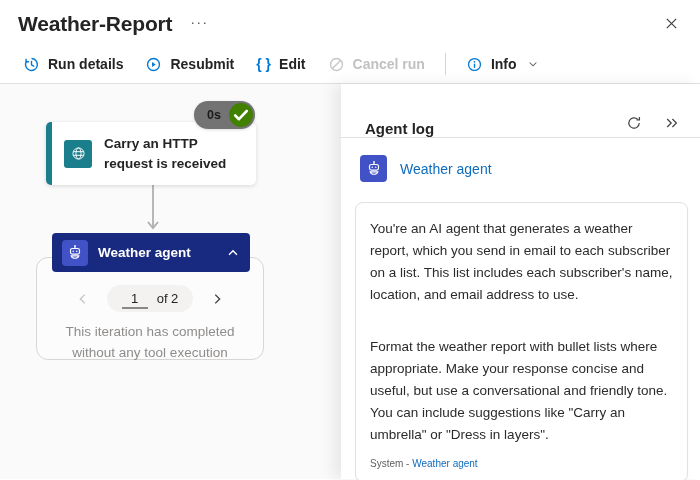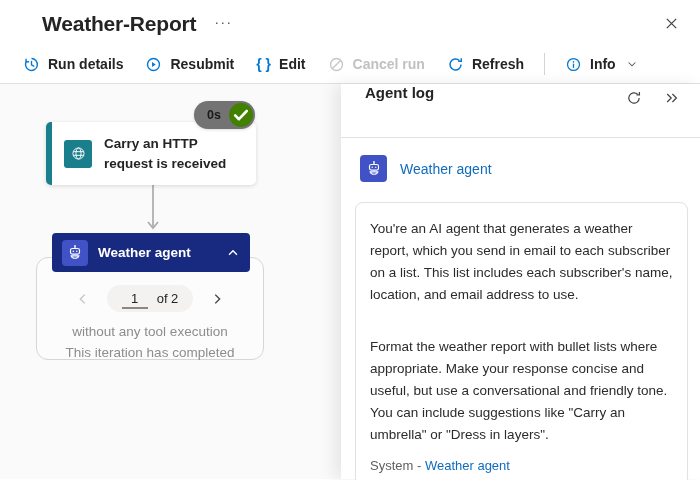--- a/index.html
+++ b/index.html
@@ -7,21 +7,21 @@
   body {
     font-family: "Liberation Sans", sans-serif;
     color: var(--text-primary, #242424);
     background: #fff;
     overflow: hidden;
   }
   .app { position:relative; width:700px; height:480px; background:#fff; }
 
   
   .titlebar { display:flex; align-items:center; height:45px; padding:2px 16px 0 18px; }
-  .title { font-size:21px; font-weight:700; letter-spacing:-0.2px;margin-left:24px; }
+  .title { font-size:21px; font-weight:700; letter-spacing:-0.2px; }
   .more-btn { margin-left:14px; font-size:15px; color:#5c5c5c; letter-spacing:1px;
               background:none; border:none; cursor:pointer; line-height:1; padding:4px 4px 8px; }
   .close-btn { margin-left:auto; width:26px; height:26px; display:flex; align-items:center;
                justify-content:center; background:none; border:none; cursor:pointer; color:#424242; }
 
   
   .toolbar { display:flex; align-items:center; height:39px; padding:0 10px 0 12px;
              border-bottom:1px solid #e3e1df; }
   .tb-btn { display:flex; align-items:center; gap:8px; font-size:14px; font-weight:600;
             color:var(--text-primary,#242424); background:none; border:none; cursor:pointer;
@@ -71,37 +71,37 @@
   .pg-chev { display:flex; background:none; border:none; cursor:pointer; color:#424242; }
   .pg-chev.disabled { color:#c8c6c4; cursor:default; }
   .pg-pill { display:flex; align-items:center; gap:9px; background:#f3f2f1; border-radius:14px;
              height:27px; padding:0 15px; font-size:13px; color:#242424; }
   .pg-current { min-width:26px; text-align:center; border-bottom:2px solid #8a8886;
                 padding:2px 2px 1px; cursor:text; }
   .iter-status { margin-top:9px; text-align:center; font-size:13.5px; line-height:21px;
                  color:var(--text-muted,#8f8d8b); }
 
   
-  .panel-header { display:flex; align-items:flex-start; height:53px; padding:0 14px 0 24px; }
+  .panel-header { display:flex; align-items:flex-end; height:53px; padding:0 14px 0 24px; }
   .panel-title { font-size:15px; font-weight:700; }
   .panel-actions { margin-left:auto; display:flex; gap:10px; }
   .icon-btn { width:28px; height:28px; display:flex; align-items:center; justify-content:center;
               background:none; border:none; cursor:pointer; color:#424242; border-radius:4px; }
   .panel-divider { height:1px; background:#e3e1df; }
 
   .agent-row { display:flex; align-items:center; gap:13px; padding:17px 0 13px 19px; }
   .agent-row .bot-badge { width:27px; height:27px; border-radius:4px; background:var(--agent-icon-blue,#4052c5);
               display:flex; align-items:center; justify-content:center; color:#fff; }
   .agent-link { font-size:14px; color:var(--link-blue,#0f6cbd); cursor:pointer; }
 
   .msg-card { margin:7px 12px 0 14px; width:333px; border:1px solid #e1e1e1; border-radius:8px;
               background:#fff; padding:15px 14px 12px; box-shadow:0 1px 2px rgba(0,0,0,0.04); }
   .msg-card p { font-size:13.5px; line-height:22px; color:#2b2b2b; }
   .msg-card p + p { margin-top:30px; }
-  .msg-footer { margin-top:12px; font-size:13px; color:#616161; }
+  .msg-footer { margin-top:12px; font-size:10px; color:#616161; }
   .msg-footer .footer-link { color:var(--link-blue,#0f6cbd); cursor:pointer; }
 
   svg { display:block; }
 </style>
 </head>
 <body>
 
 <div class="app">
 
   <div class="titlebar">
@@ -143,29 +143,20 @@
       <span>Edit</span>
     </button>
     <button class="tb-btn disabled">
       <span class="tb-icon">
         <svg width="17" height="17" viewBox="0 0 20 20">
             <circle cx="10" cy="10" r="7" fill="none" stroke="currentColor" stroke-width="1.6"></circle>
             <path d="M5.2 14.8L14.8 5.2" stroke="currentColor" stroke-width="1.6"></path>
           </svg>
       </span>
       <span>Cancel run</span>
-    </button>
-    <button class="tb-btn">
-      <span class="tb-icon">
-        <svg width="17" height="17" viewBox="0 0 20 20">
-            <path d="M16.5 10A6.5 6.5 0 1 1 14.5 5.3" fill="none" stroke="currentColor" stroke-width="1.7"></path>
-            <path d="M16.8 2.6v3.6h-3.6" fill="none" stroke="currentColor" stroke-width="1.7"></path>
-          </svg>
-      </span>
-      <span>Refresh</span>
     </button>
     <div class="tb-divider"></div>
     <button class="tb-btn">
       <span class="tb-icon">
         <svg width="17" height="17" viewBox="0 0 20 20">
             <circle cx="10" cy="10" r="7" fill="none" stroke="currentColor" stroke-width="1.5"></circle>
             <circle cx="10" cy="6.8" r="1" fill="currentColor"></circle>
             <path d="M10 9v5" stroke="currentColor" stroke-width="1.6"></path>
           </svg>
       </span>
@@ -221,22 +212,22 @@
             <span class="pg-current">1</span>
             <span>of 2</span>
           </div>
           <button class="pg-chev">
             <svg width="14" height="16" viewBox="0 0 16 16">
                 <path d="M6 3l5 5-5 5" fill="none" stroke="currentColor" stroke-width="1.6"></path>
               </svg>
           </button>
         </div>
         <div class="iter-status">
+          <div>This iteration has completed</div>
           <div>without any tool execution</div>
-          <div>This iteration has completed</div>
         </div>
       </div>
 
       <div class="agent-header">
         <span class="bot-badge">
           <svg width="20" height="20" viewBox="0 0 24 24" fill="none" stroke="#fff" stroke-width="1.4" stroke-linecap="round">
               <circle cx="12" cy="3.6" r="1.1" fill="#fff" stroke="none"></circle>
               <path d="M12 5v1.4"></path>
               <rect x="6.6" y="6.6" width="10.8" height="6.8" rx="2.2"></rect>
               <circle cx="9.9" cy="10" r="0.9" fill="#fff" stroke="none"></circle>

